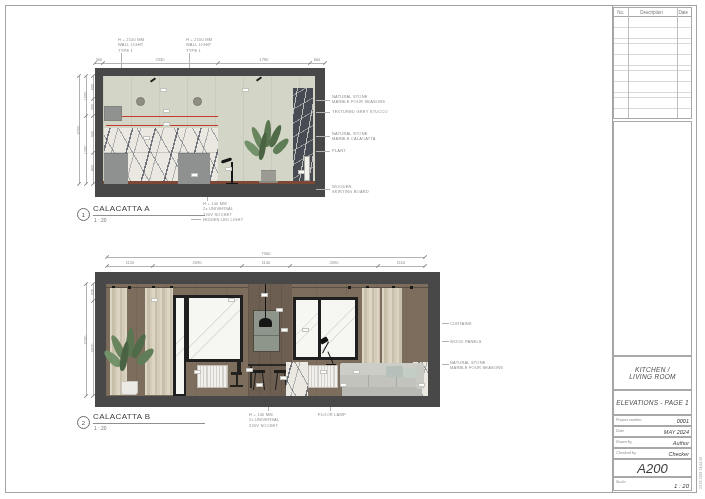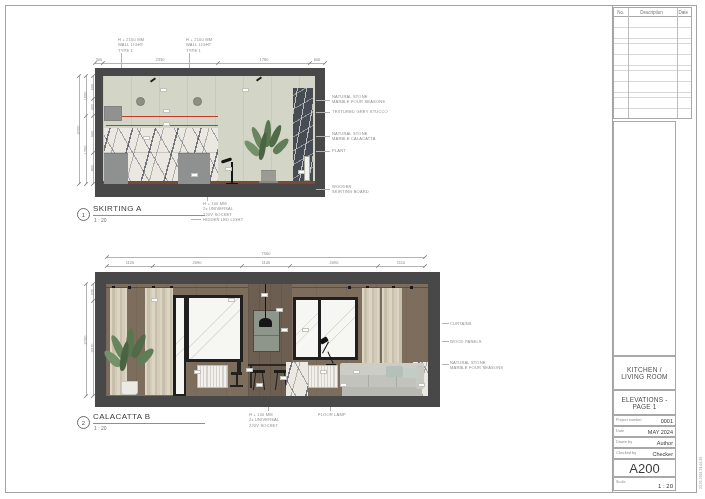--- a/index.html
+++ b/index.html
@@ -34,21 +34,21 @@
   .leaf{position:absolute;border-radius:55% 55% 45% 45%/65% 65% 35% 35%;}
   
   #rev-table{position:absolute;left:613px;top:7px;width:79px;height:112px;border:1px solid #a8a8a8;box-sizing:border-box;background:#fff;}
   #rev-head{position:absolute;left:0;top:0;width:100%;height:9px;border-bottom:1px solid #a8a8a8;box-sizing:border-box;
             display:flex;font-size:4.5px;color:#777;}
   #rev-head span{display:block;text-align:center;line-height:9px;}
   #rev-body{position:absolute;left:0;top:9px;right:0;bottom:0;
             background:repeating-linear-gradient(to bottom, transparent 0 4.7px, #d8d8d6 4.7px 5.4px);}
   .rev-col{position:absolute;top:0;bottom:0;width:1px;background:#bdbdbb;}
   
-  .tb-box{position:absolute;left:613px;width:63px;border:1px solid #a8a8a8;box-sizing:border-box;background:#fff;}
+  .tb-box{position:absolute;left:613px;width:79px;border:1px solid #a8a8a8;box-sizing:border-box;background:#fff;font-style:italic;}
   .tb-label{position:absolute;left:2px;top:1.5px;font-size:3.8px;color:#8c8c8c;}
   .tb-value{position:absolute;right:2px;bottom:1.5px;font-size:5.5px;color:#3a3a3a;}
   .tb-center{display:flex;align-items:center;justify-content:center;flex-direction:column;text-align:center;}
 </style>
 </head>
 <body>
 
 <div id="sheet">
 
   <div class="a" style="left:5px;top:5px;width:692px;height:488px;border:1px solid #a3a3a3;box-sizing:border-box;"></div>
@@ -185,21 +185,21 @@
     <span>220V SOCKET</span>
   </div>
   <div class="lh" style="left:191px;top:219px;width:10px;"></div>
   <div class="co" style="left:203px;top:216.5px;">
     <span>HIDDEN LED LIGHT</span>
   </div>
 
   <div class="mk" style="left:77px;top:208px;">
     <span>1</span>
   </div>
-  <div class="st" style="left:93px;top:204px;">SKIRTING A</div>
+  <div class="st" style="left:93px;top:204px;">CALACATTA A</div>
   <div class="sl" style="left:93px;top:214.5px;width:112px;"></div>
   <div class="ss" style="left:94px;top:216.5px;">1 : 20</div>
 
   <div class="lh" style="left:107px;top:257px;width:318px;"></div>
   <div class="tk" style="left:107px;top:257px;"></div>
   <div class="tk" style="left:425px;top:257px;"></div>
   <span class="hdim" style="left:266px;top:256px;">7560</span>
   <div class="lh" style="left:107px;top:266px;width:318px;"></div>
   <div class="tk" style="left:107px;top:266px;"></div>
   <div class="tk" style="left:153px;top:266px;"></div>

